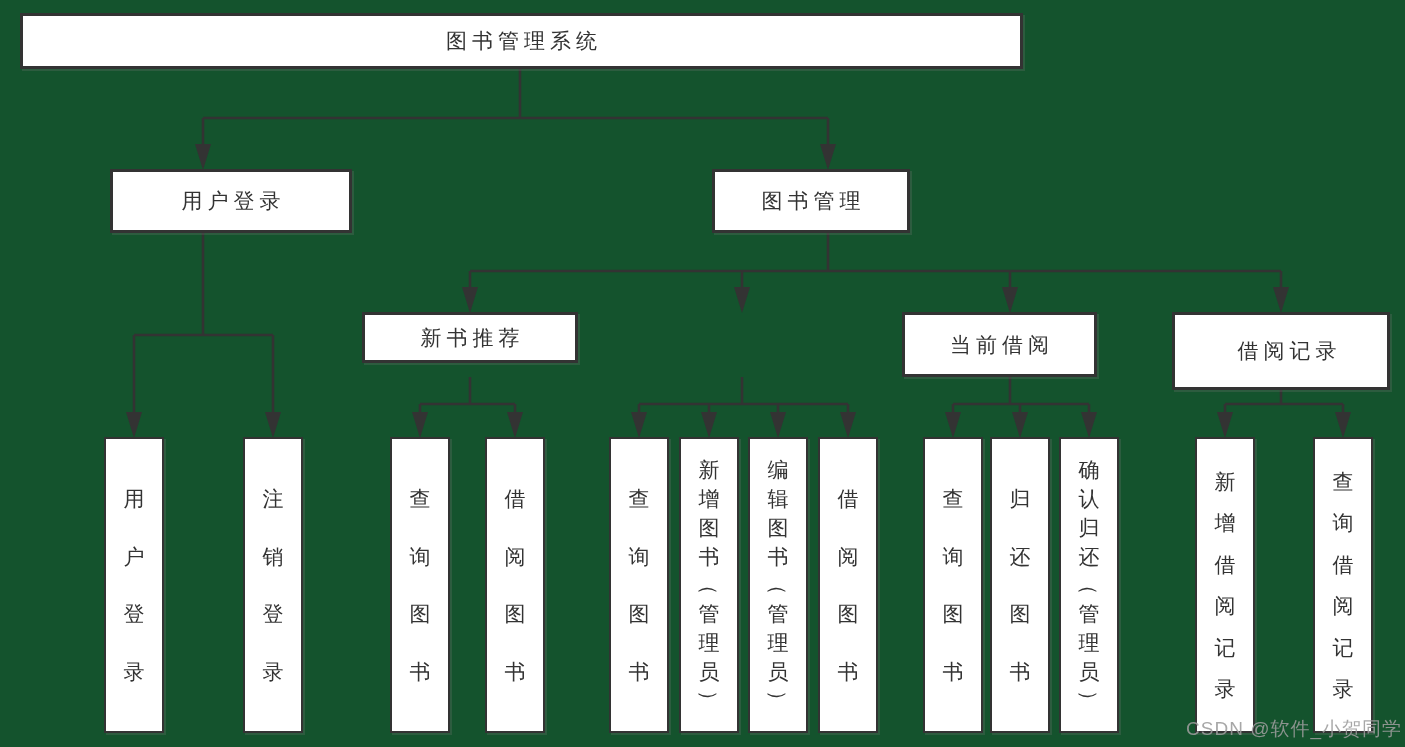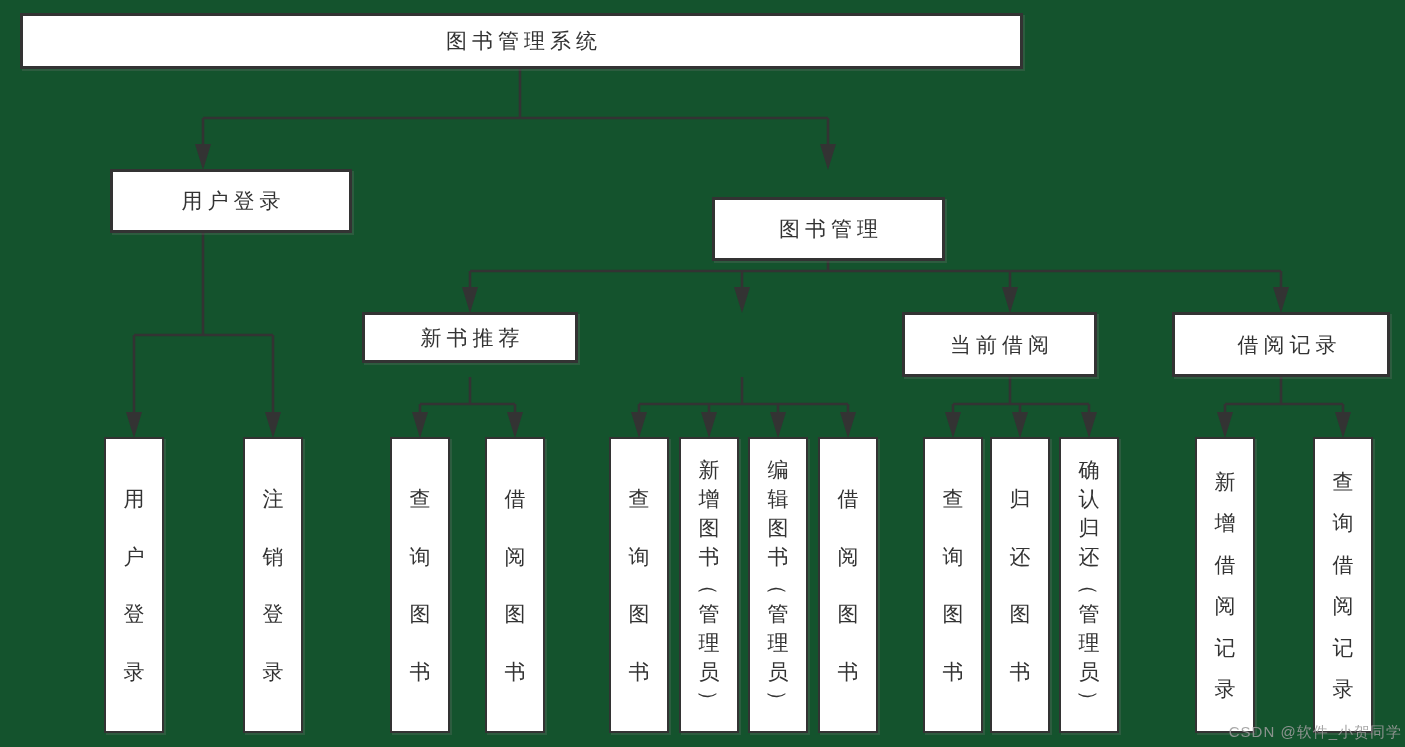--- a/index.html
+++ b/index.html
@@ -27,21 +27,21 @@
   .leaf{border-width:2.5px;}
   .vtext{
     display:flex; flex-direction:column; align-items:center;
     justify-content:space-evenly; height:92%;
     font-size:21px; line-height:1; color:var(--text);
   }
   .vtext span{display:block;}
   .vtext span.rot{transform:rotate(90deg);}
   #watermark{
     position:absolute; right:3px; bottom:5px;
-    font-size:15px; letter-spacing:1px; color:var(--watermark); opacity:0.88;
+    font-size:19px; letter-spacing:1px; color:var(--watermark); opacity:0.88;
     white-space:nowrap;
   }
 </style>
 </head>
 <body>
 
 <div id="canvas">
 
   <svg id="connectors" viewBox="0 0 1405 747" xmlns="http://www.w3.org/2000/svg" aria-hidden="true">
     <path class="lines" d="
@@ -67,31 +67,31 @@
       M1335 412 L1351 412 L1343 438 Z"></path>
   </svg>
 
   <div class="node" style="left:20px;top:13px;width:1003px;height:56px;">
     <span class="hlabel">图书管理系统</span>
   </div>
 
   <div class="node" style="left:82px;top:169px;width:242px;height:64px;margin-left:28px;">
     <span class="hlabel">用户登录</span>
   </div>
-  <div class="node" style="left:712px;top:169px;width:233px;height:64px;margin-top:28px;">
+  <div class="node" style="left:712px;top:169px;width:198px;height:64px;">
     <span class="hlabel">图书管理</span>
   </div>
 
   <div class="node" style="left:362px;top:312px;width:216px;height:51px;">
     <span class="hlabel">新书推荐</span>
   </div>
   <div class="node" style="left:902px;top:312px;width:195px;height:65px;">
     <span class="hlabel">当前借阅</span>
   </div>
-  <div class="node" style="left:1172px;top:312px;width:218px;height:65px;padding-left:12px;">
+  <div class="node" style="left:1172px;top:312px;width:218px;height:78px;padding-left:12px;">
     <span class="hlabel">借阅记录</span>
   </div>
 
   <div class="node leaf" style="left:104px;top:437px;width:60px;height:296px;">
     <span class="vtext">
         <span>用</span>
         <span>户</span>
         <span>登</span>
         <span>录</span>
       </span>

